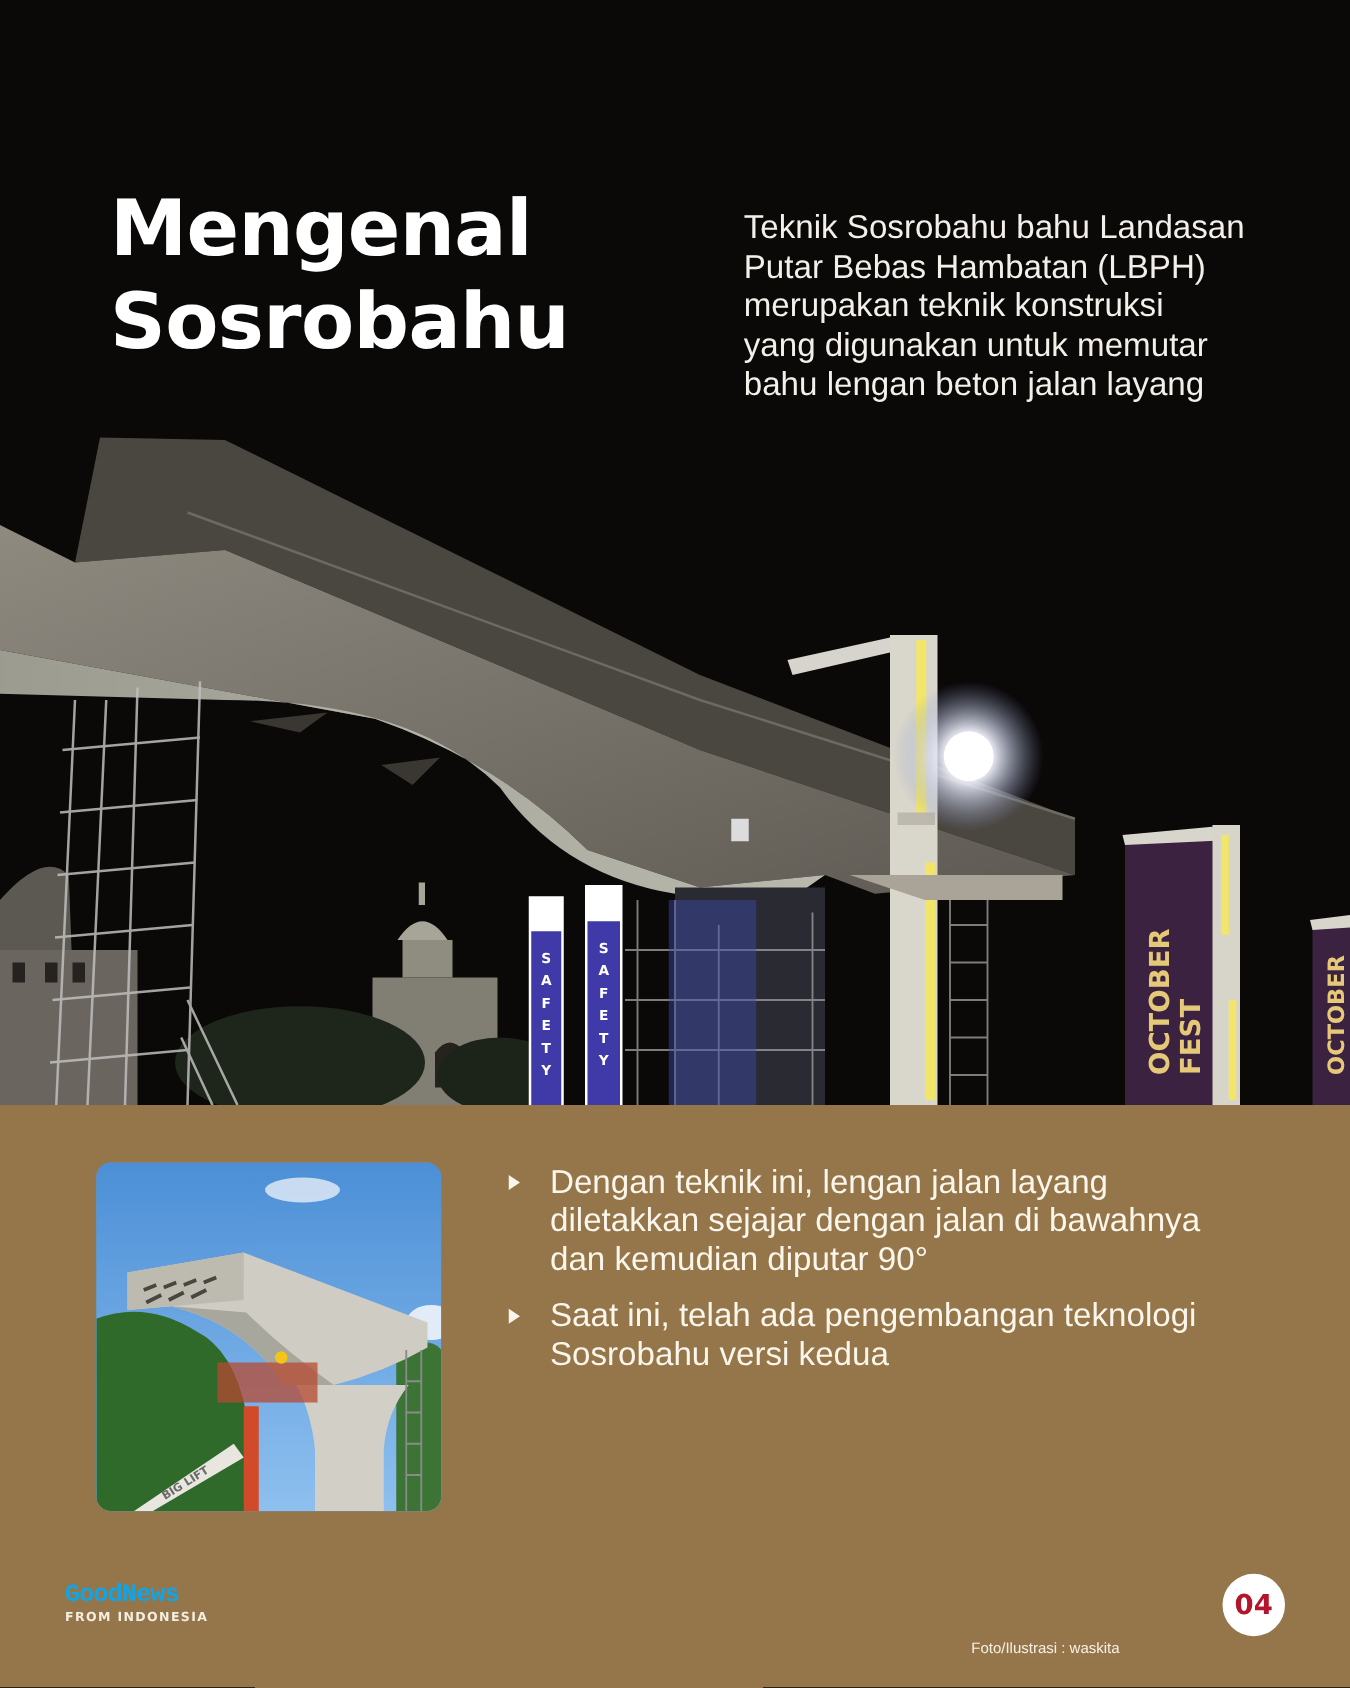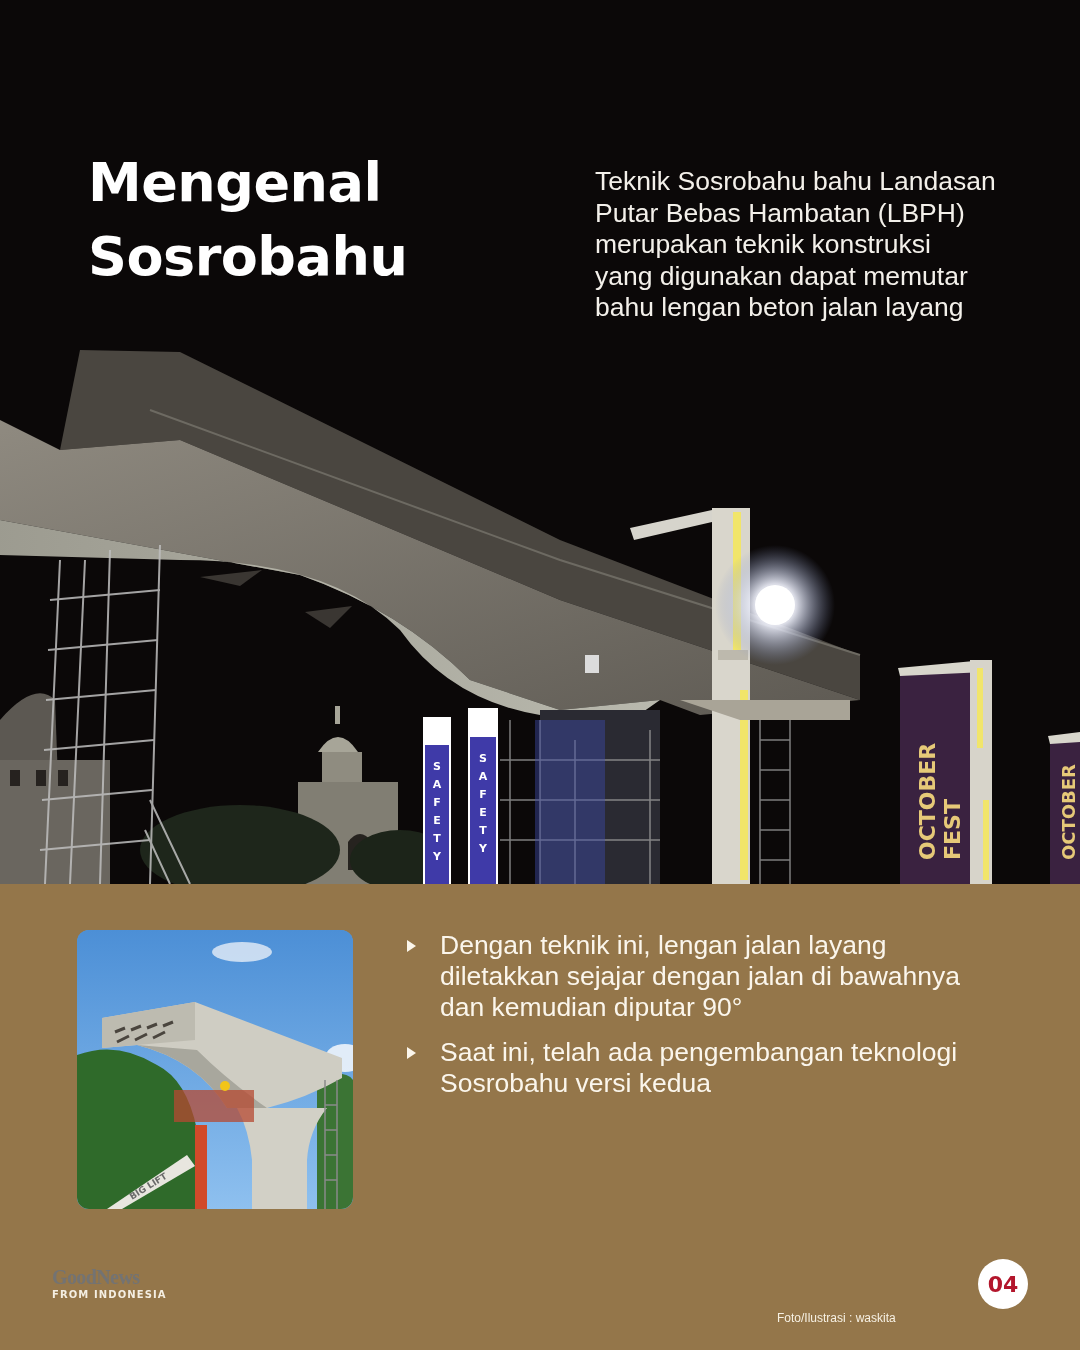--- a/index.html
+++ b/index.html
@@ -8,21 +8,21 @@
 
   .hero {
     position: absolute; left: 0; top: 0; width: 1080px; height: 884px;
     background: #0b0808; overflow: hidden;
   }
   .hero svg.scene { position: absolute; left: 0; top: 0; }
 
   .title {
     position: absolute; left: 88px; top: 146px; width: 470px;
     color: #ffffff; font-family: "DejaVu Sans", sans-serif; font-weight: 700;
-    font-size: 54px; line-height: 74px; letter-spacing: -0.5px;
+    font-size: 62px; line-height: 74px; letter-spacing: -0.5px;
   }
   .title span { display: block; white-space: nowrap; }
 
   .intro {
     position: absolute; left: 595px; top: 166px; width: 400px;
     color: #f3f0ea; font-family: "Liberation Sans", sans-serif;
     font-size: 26.5px; line-height: 31.5px;
   }
   .intro span { display: block; white-space: nowrap; }
 
@@ -47,21 +47,21 @@
     border-left: 9px solid #fbf6ec;
   }
   .bullet .text {
     color: #fbf6ec; font-family: "Liberation Sans", sans-serif;
     font-size: 26.5px; line-height: 31px;
   }
   .bullet .text span { display: block; white-space: nowrap; }
 
   .logo { position: absolute; left: 52px; top: 1266px; }
   .logo .brand {
-    color: #737373; font-family: Liberation Serif, serif; font-weight: 700;
+    color: #0ea5e9; font-family: Liberation Mono, monospace; font-weight: 700;
     font-size: 20px; letter-spacing: -0.6px; line-height: 22px;
   }
   .logo .sub {
     color: #f4eee2; font-family: "DejaVu Sans", sans-serif; font-weight: 700;
     font-size: 10px; letter-spacing: 1.1px; line-height: 14px;
   }
 
   .credit {
     position: absolute; left: 777px; top: 1311px;
     color: #f7f1e4; font-family: "Liberation Sans", sans-serif; 
@@ -192,21 +192,21 @@
 
   <h1 class="title">
     <span>Mengenal</span>
     <span>Sosrobahu</span>
   </h1>
 
   <p class="intro">
     <span>Teknik Sosrobahu bahu Landasan</span>
     <span>Putar Bebas Hambatan (LBPH)</span>
     <span>merupakan teknik konstruksi</span>
-    <span>yang digunakan dapat memutar</span>
+    <span>yang digunakan untuk memutar</span>
     <span>bahu lengan beton jalan layang</span>
   </p>
 </div>
 
 <div class="panel"></div>
 
 <div class="thumb">
   <svg width="276" height="279" viewBox="0 0 276 279">
     <defs>
       <linearGradient id="sky" x1="0" y1="0" x2="0" y2="1">

